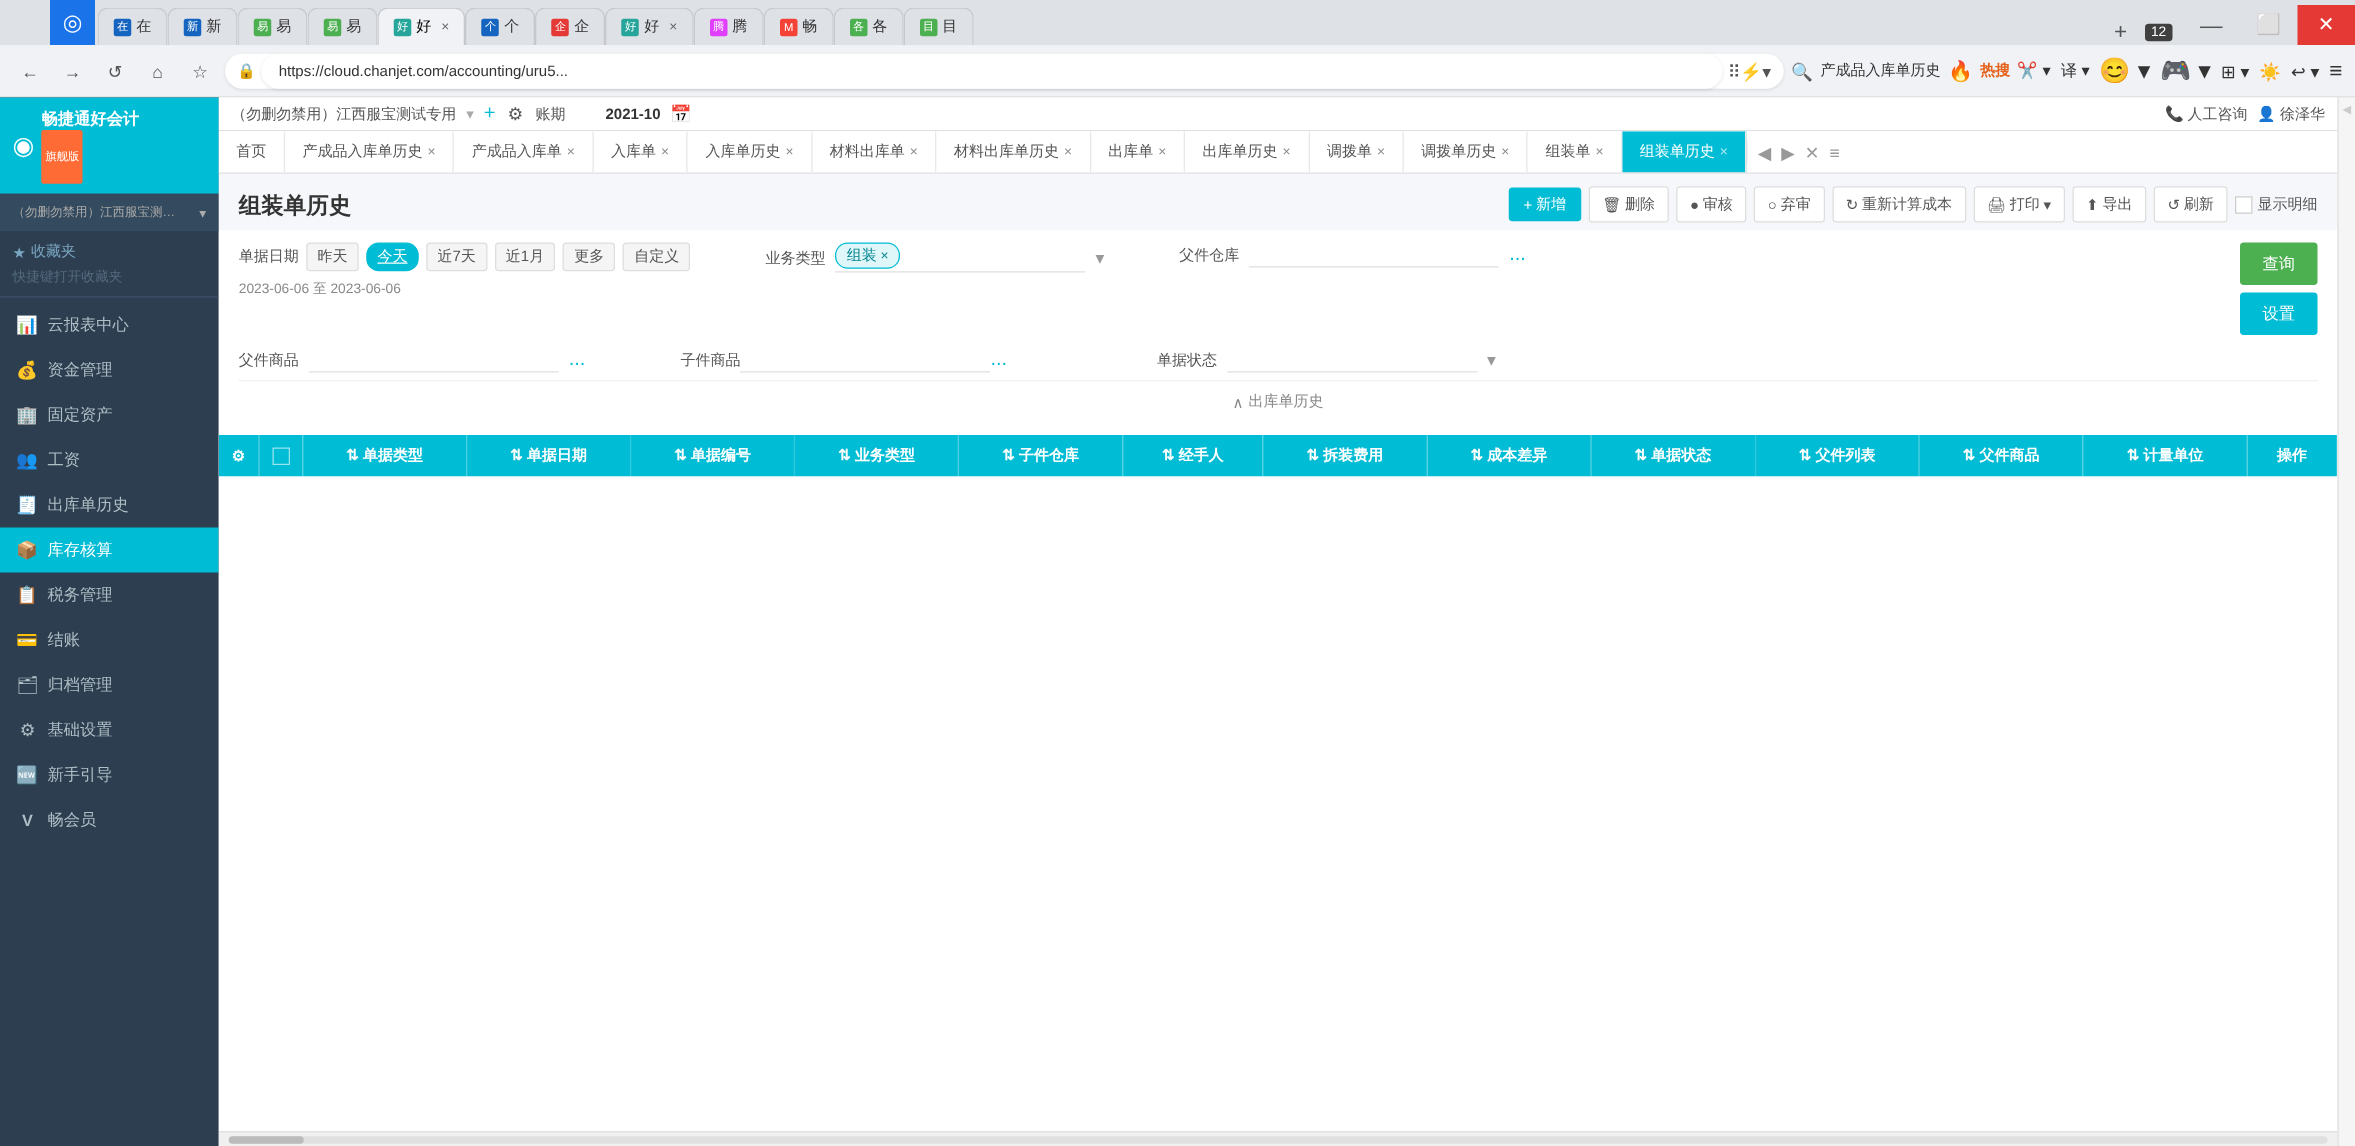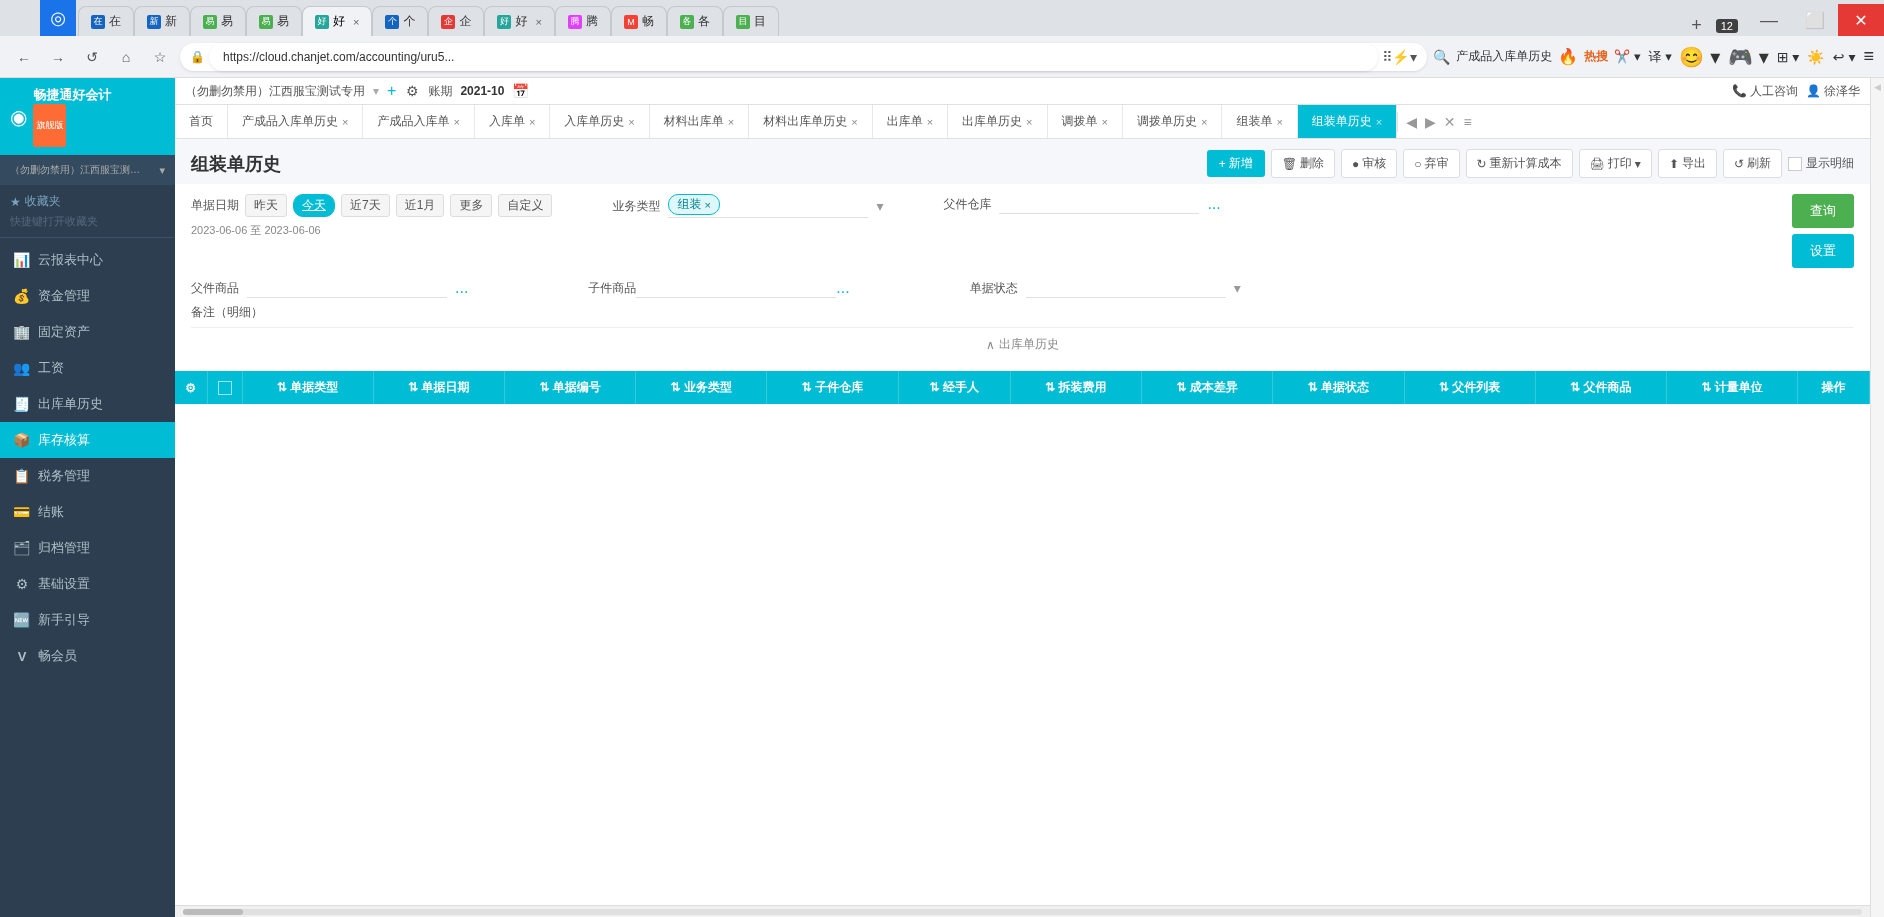--- a/index.html
+++ b/index.html
@@ -296,21 +296,21 @@
   </div>
 
   <div class="main-content">
 
     <div class="top-bar">
       <span style="font-size:12px; color:#555;">（勿删勿禁用）江西服宝测试专用</span>
       <span style="font-size:12px; color:#aaa;">▾</span>
       <span style="font-size:16px; color:#00bcd4; cursor:pointer;">+</span>
       <span class="sidebar-icon" style="font-size:14px; color:#555; cursor:pointer;">⚙</span>
       <span style="font-size:12px; color:#555;">账期</span>
-      <span style="font-size:12px; color:#333; font-weight:bold;">2021-10</span>
+      <span style="font-size:12px; color:#333; font-weight:bold;margin-left:24px;">2021-10</span>
       <span style="font-size:14px; color:#00bcd4;">📅</span>
       <div class="top-bar-right">
         <div class="service-btn">
           <span>📞</span>
           <span>人工咨询</span>
         </div>
         <div class="user-info">
           <span>👤</span>
           <span>徐泽华</span>
         </div>
@@ -467,36 +467,33 @@
         </div>
 
         <div style="display:flex; align-items:center; gap:20px; margin-bottom:6px;">
 
           <div style="display:flex; align-items:center; gap:8px;">
             <span class="filter-label">父件商品</span>
             <div style="width:200px; border-bottom:1px solid #e0e0e0; height:20px;"></div>
             <span class="filter-dots">...</span>
           </div>
 
-          <div style="display:flex; align-items:center; gap:0; margin-left:100px;">
+          <div style="display:flex; align-items:center; gap:0; margin-left:56px;">
             <span class="filter-label">子件商品</span>
             <div style="width:200px; border-bottom:1px solid #e0e0e0; height:20px;"></div>
             <span class="filter-dots">...</span>
           </div>
 
           <div style="display:flex; align-items:center; gap:8px; margin-left:100px;">
             <span class="filter-label">单据状态</span>
             <div style="width:200px; border-bottom:1px solid #e0e0e0; height:20px;"></div>
             <span class="filter-arrow">▾</span>
           </div>
         </div>
 
-        <div style="display:flex; align-items:center; gap:8px; margin-bottom:4px;">
-          <span class="filter-label">备注（明细）</span>
-        </div>
 
         <div class="collapse-area">
           <div class="collapse-btn">
             <span>∧</span>
             <span>出库单历史</span>
           </div>
         </div>
       </div>
 
       <div class="table-container">

